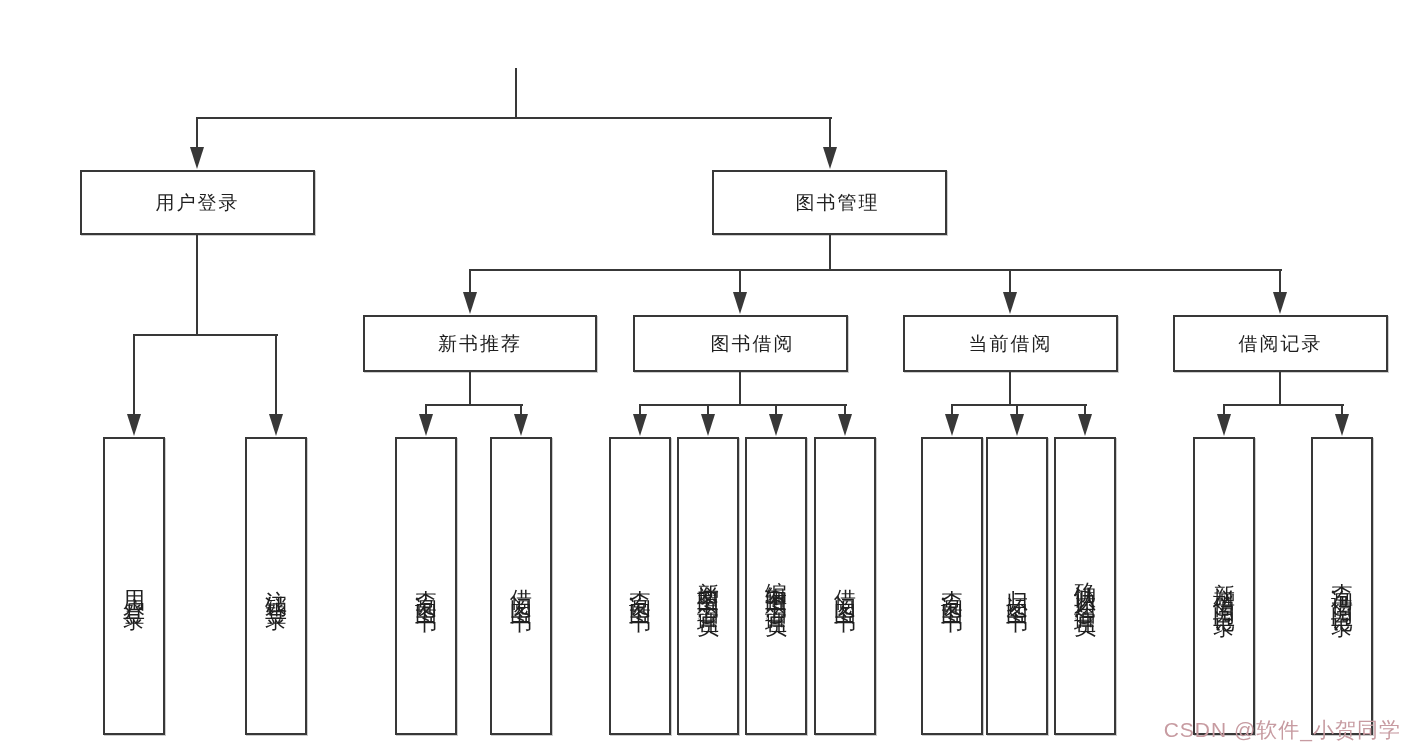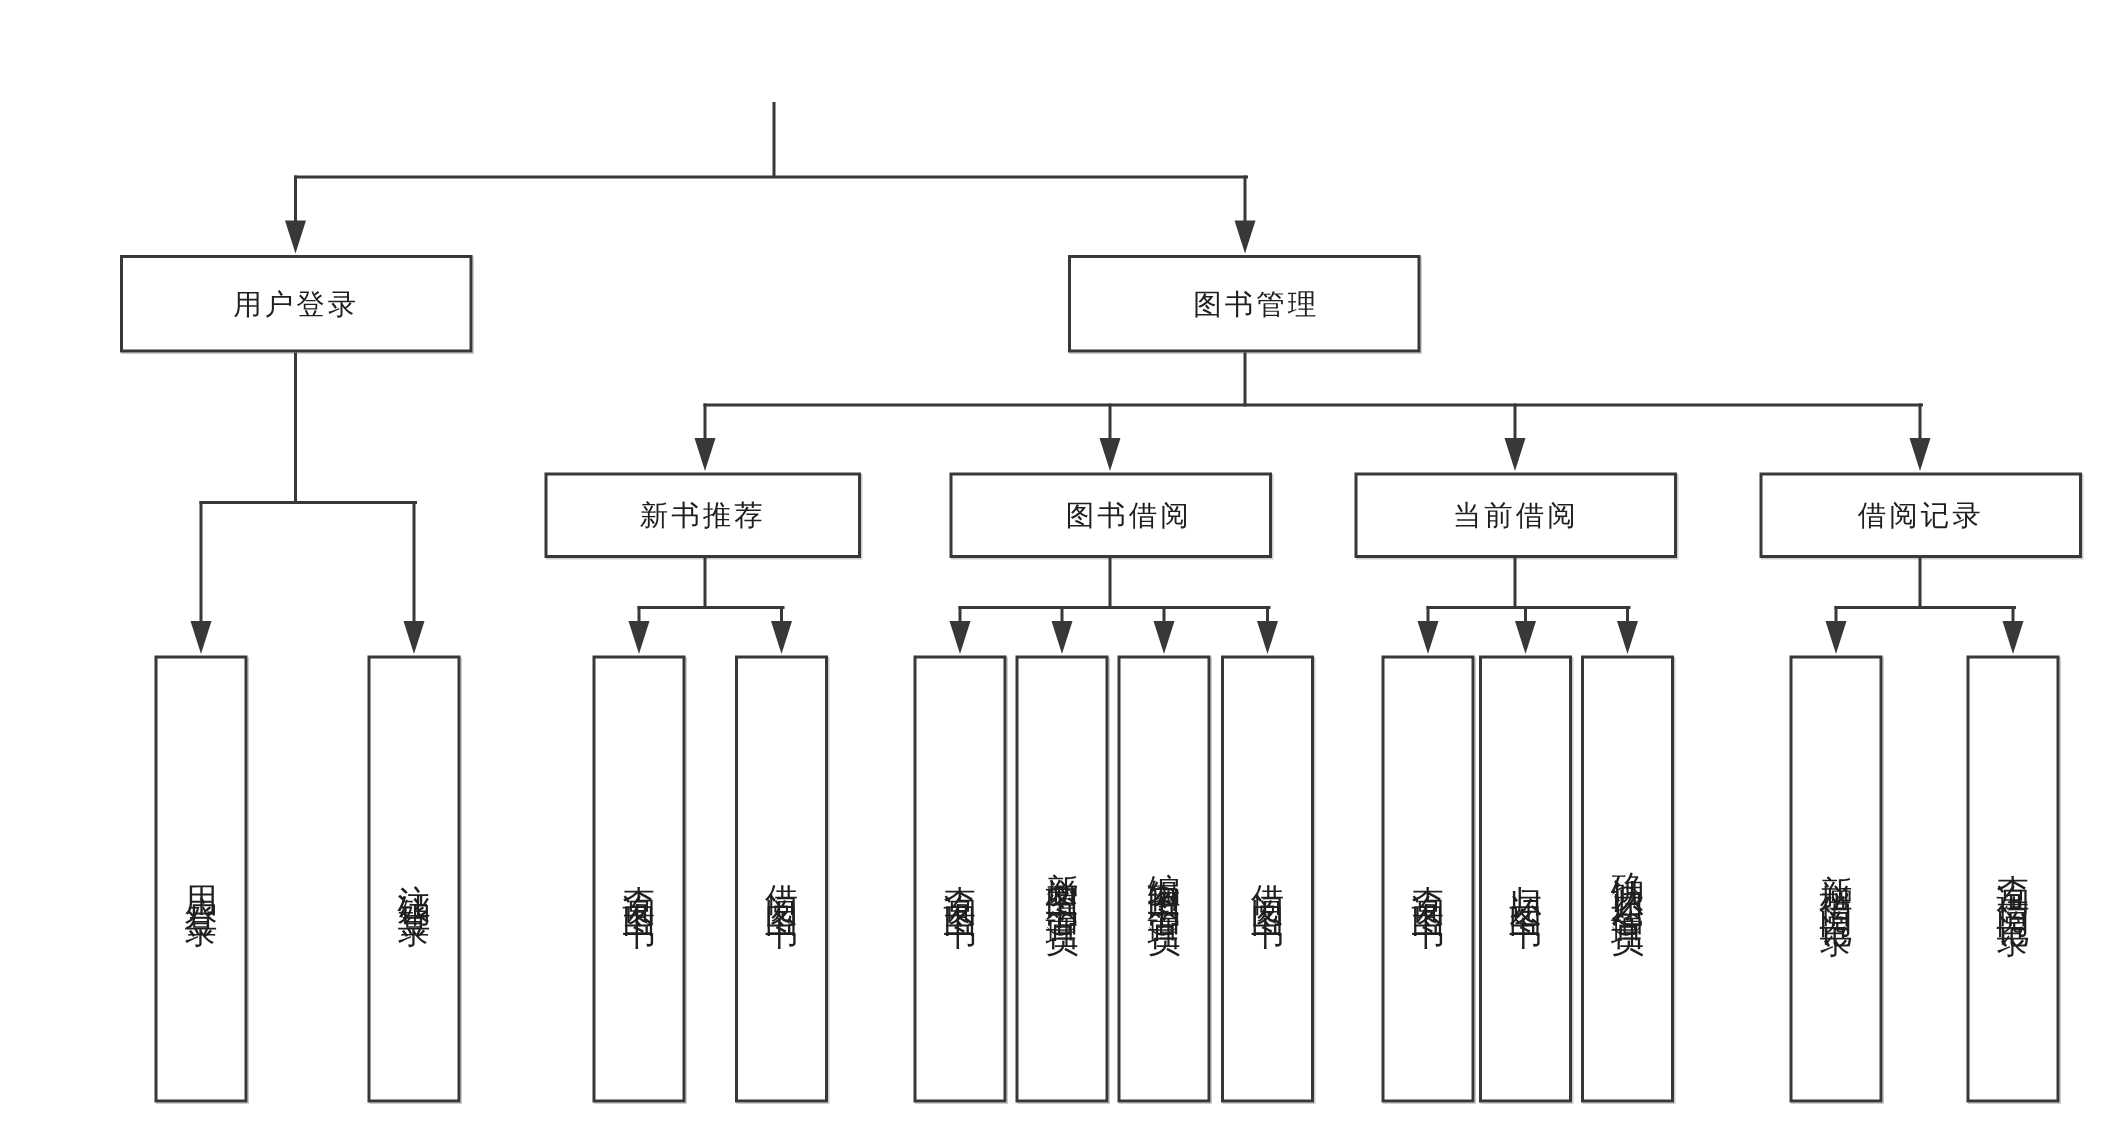--- a/index.html
+++ b/index.html
@@ -45,21 +45,21 @@
   <div class="hl" style="left:469px;top:269px;width:813px;"></div>
   <div class="vl" style="left:469px;top:269px;height:24px;"></div>
   <div class="ah" style="left:463px;top:292px;"></div>
   <div class="vl" style="left:739px;top:269px;height:24px;"></div>
   <div class="ah" style="left:733px;top:292px;"></div>
   <div class="vl" style="left:1009px;top:269px;height:24px;"></div>
   <div class="ah" style="left:1003px;top:292px;"></div>
   <div class="vl" style="left:1279px;top:269px;height:24px;"></div>
   <div class="ah" style="left:1273px;top:292px;"></div>
 
-  <div class="box" style="left:363px;top:315px;width:211px;height:57px;align-items:center;">
+  <div class="box" style="left:363px;top:315px;width:234px;height:57px;align-items:center;">
     <span>新书推荐</span>
   </div>
   <div class="box" style="left:633px;top:315px;width:215px;height:57px;padding-left:24px;">
     <span>图书借阅</span>
   </div>
   <div class="box" style="left:1173px;top:315px;width:215px;height:57px;">
     <span>借阅记录</span>
   </div>
   <div class="box" style="left:903px;top:315px;width:215px;height:57px;">
     <span>当前借阅</span>
@@ -136,14 +136,15 @@
     <span style="letter-spacing:5px;">确认归还（管理员）</span>
   </div>
 
   <div class="box leaf" style="left:1193px;top:437px;width:62px;height:298px;">
     <span>新增借阅记录</span>
   </div>
   <div class="box leaf" style="left:1311px;top:437px;width:62px;height:298px;">
     <span>查询借阅记录</span>
   </div>
 
+  <div class="watermark">CSDN @软件_小贺同学</div>
 
 </div>
 
 </body></html>

